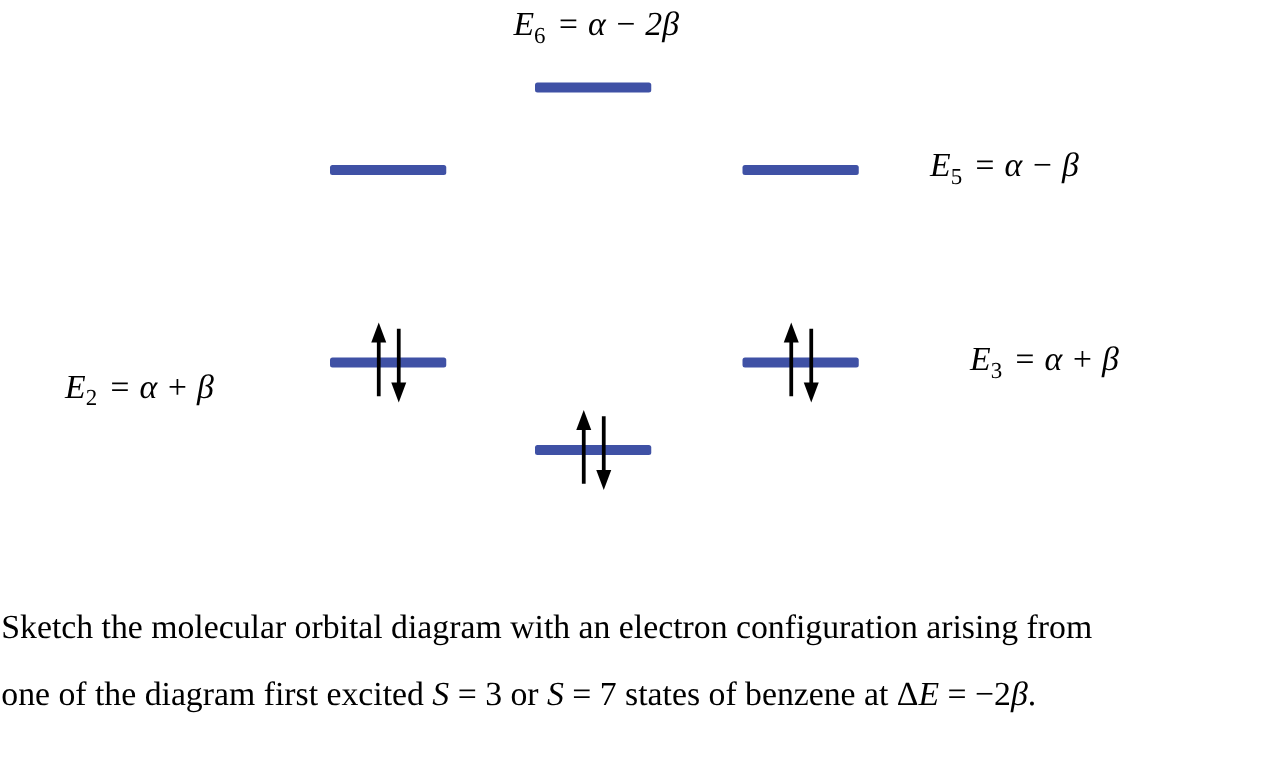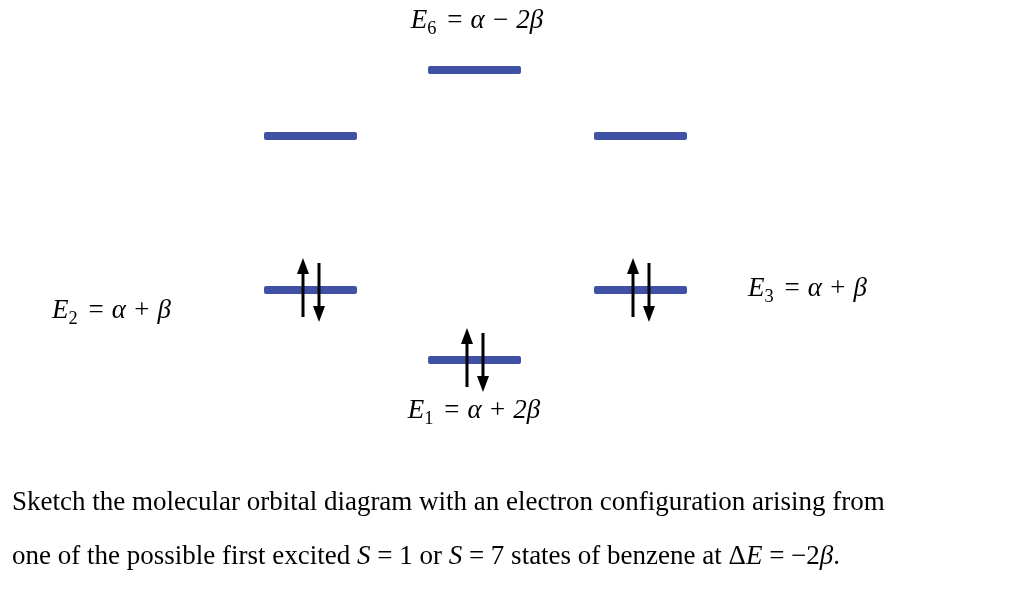--- a/index.html
+++ b/index.html
@@ -32,61 +32,61 @@
     border-radius: 2px;
     background: #3f51a5; 
   }
   .epair {
     position: absolute;
     width: 46px;
     height: 66px;
   }
   .caption-line {
     position: absolute;
-    left: 12px;
+    left: 1px;
     font-size: 27px;
     color: #000000;
     white-space: nowrap;
   }
 </style>
 </head>
 <body>
 
 <div class="canvas">
 
   <div class="level-label centered" style="left:384px; top:4px;"><span>E</span><sub>6</sub><span class="expr">= α − 2β</span></div>
   <div class="bar" style="left: 428px; top: 66px; background: rgb(63, 81, 165);"></div>
 
   <div class="bar" style="left: 264px; top: 132px; background: rgb(63, 81, 165);"></div>
 
   <div class="bar" style="left: 594px; top: 132px; background: rgb(63, 81, 165);"></div>
+  <div class="level-label" style="left:744px; top:117px;"><span>E</span><sub>5</sub><span class="expr">= α − β</span></div>
 
   <div class="level-label" style="left:52px; top:272px;margin-top:22px;"><span>E</span><sub>2</sub><span class="expr">= α + β</span></div>
   <div class="bar" style="left: 264px; top: 286px; background: rgb(63, 81, 165);"></div>
   <svg class="epair" style="left:288px; top:257px;" viewBox="0 0 46 66">
     <line x1="15" y1="60" x2="15" y2="9" stroke="#000" stroke-width="3"></line>
     <polygon points="15,1 9,17 21,17" fill="#000"></polygon>
     <line x1="31" y1="6" x2="31" y2="57" stroke="#000" stroke-width="3"></line>
     <polygon points="31,65 25,49 37,49" fill="#000"></polygon>
   </svg>
 
   <div class="bar" style="left: 594px; top: 286px; background: rgb(63, 81, 165);"></div>
   <svg class="epair" style="left:618px; top:257px;" viewBox="0 0 46 66">
     <line x1="15" y1="60" x2="15" y2="9" stroke="#000" stroke-width="3"></line>
     <polygon points="15,1 9,17 21,17" fill="#000"></polygon>
     <line x1="31" y1="6" x2="31" y2="57" stroke="#000" stroke-width="3"></line>
     <polygon points="31,65 25,49 37,49" fill="#000"></polygon>
   </svg>
-  <div class="level-label" style="left:748px; top:272px;"><span>E</span><sub>3</sub><span class="expr">= α + β</span></div>
+  <div class="level-label" style="left:776px; top:272px;"><span>E</span><sub>3</sub><span class="expr">= α + β</span></div>
 
   <div class="bar" style="left: 428px; top: 356px; background: rgb(63, 81, 165);"></div>
   <svg class="epair" style="left:452px; top:327px;" viewBox="0 0 46 66">
     <line x1="15" y1="60" x2="15" y2="9" stroke="#000" stroke-width="3"></line>
     <polygon points="15,1 9,17 21,17" fill="#000"></polygon>
     <line x1="31" y1="6" x2="31" y2="57" stroke="#000" stroke-width="3"></line>
     <polygon points="31,65 25,49 37,49" fill="#000"></polygon>
   </svg>
-  <div class="level-label centered" style="left:381px; top:394px;"><span>E</span><sub>1</sub><span class="expr">= α + 2β</span></div>
 
   <div class="caption-line" style="top:486px;"><span>Sketch the molecular orbital diagram with an electron configuration arising from</span></div>
-  <div class="caption-line" style="top:540px;"><span>one of the possible first excited </span><span style="font-style: italic;">S</span><span> = 1 or </span><span style="font-style: italic;">S</span><span> = 7 states of benzene at Δ</span><span style="font-style: italic;">E</span><span> = −2</span><span style="font-style: italic;">β</span><span>.</span></div>
+  <div class="caption-line" style="top:540px;"><span>one of the diagram first excited </span><span style="font-style: italic;">S</span><span> = 3 or </span><span style="font-style: italic;">S</span><span> = 7 states of benzene at Δ</span><span style="font-style: italic;">E</span><span> = −2</span><span style="font-style: italic;">β</span><span>.</span></div>
 
 </div>
 
 </body></html>

